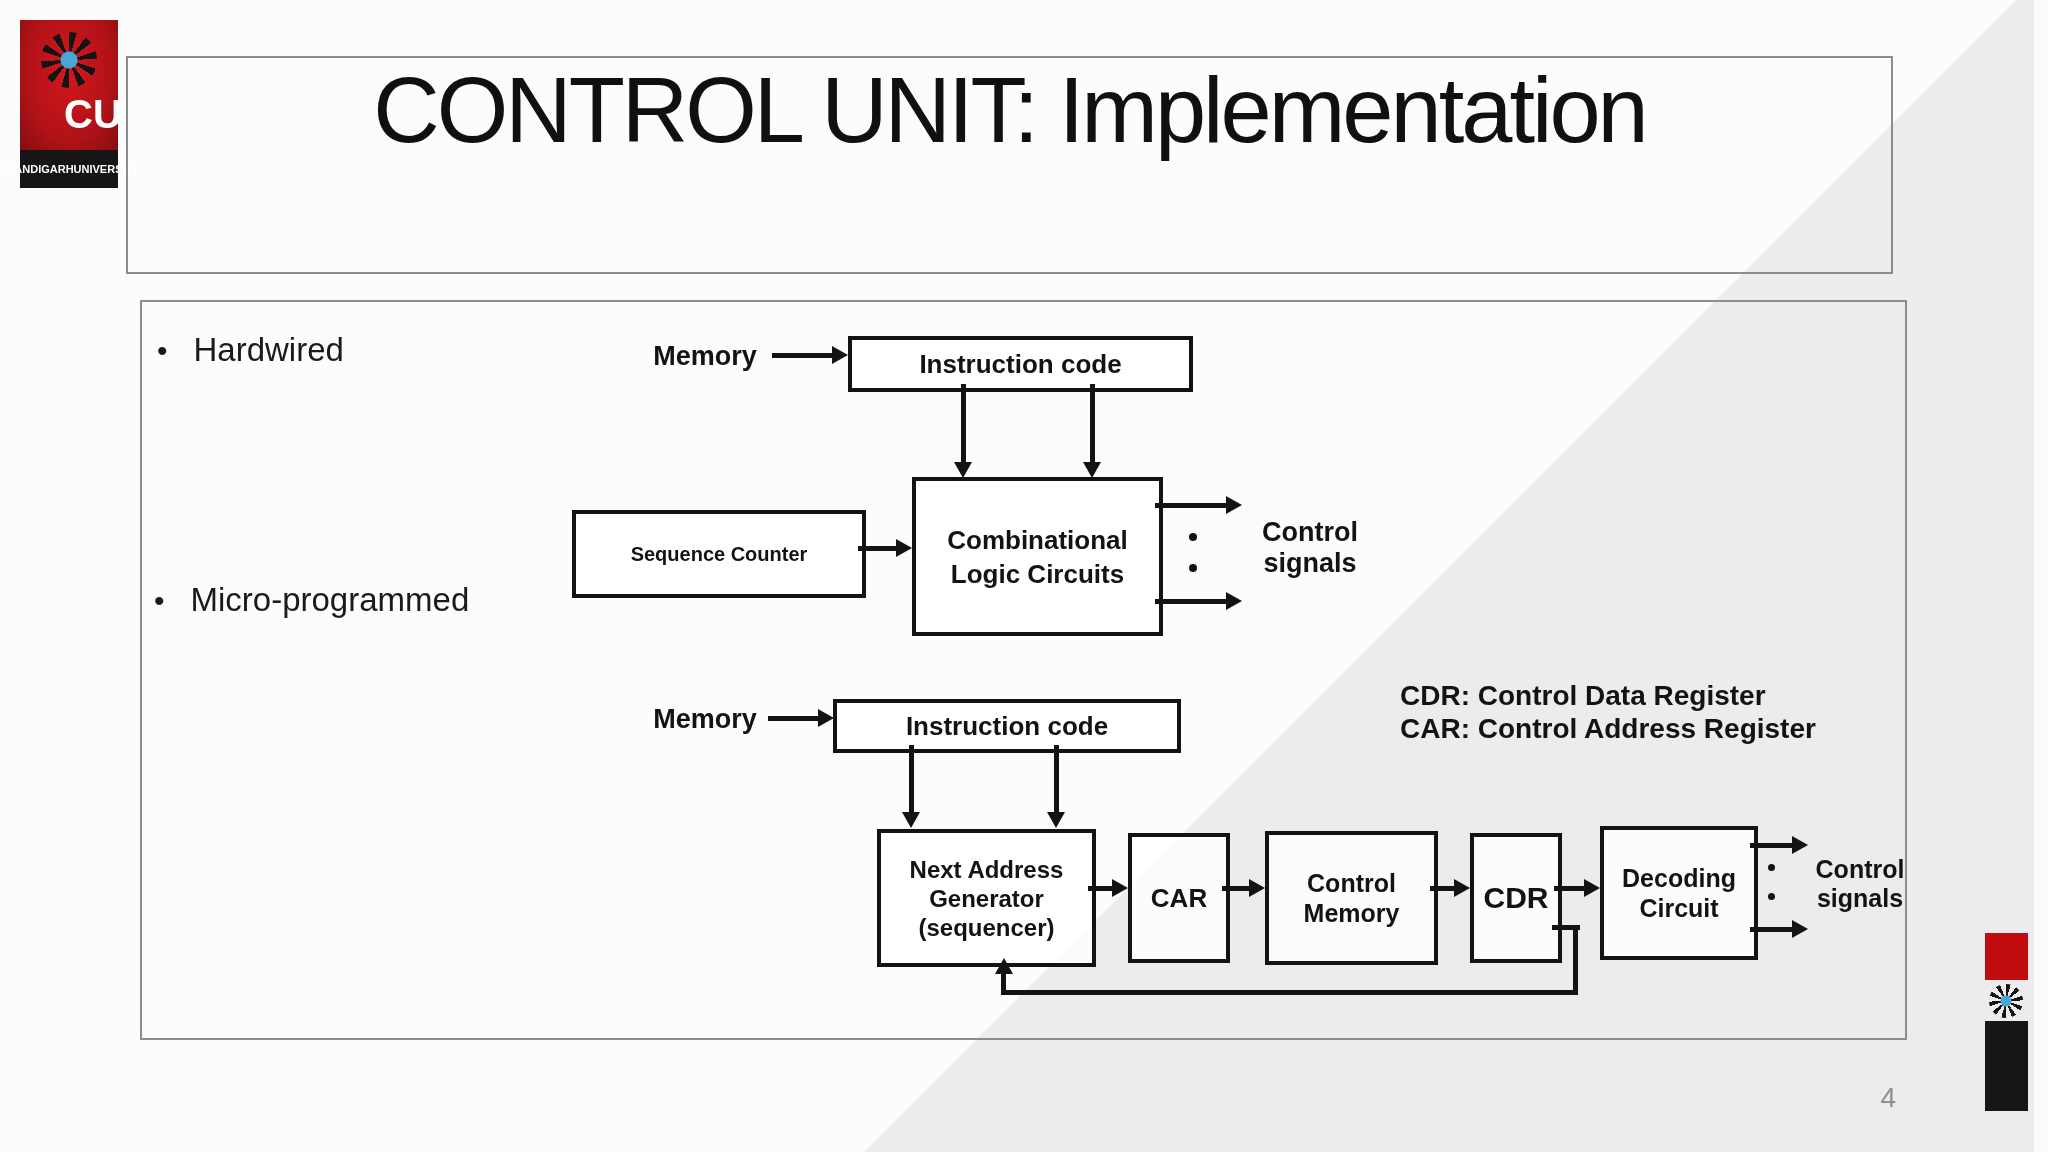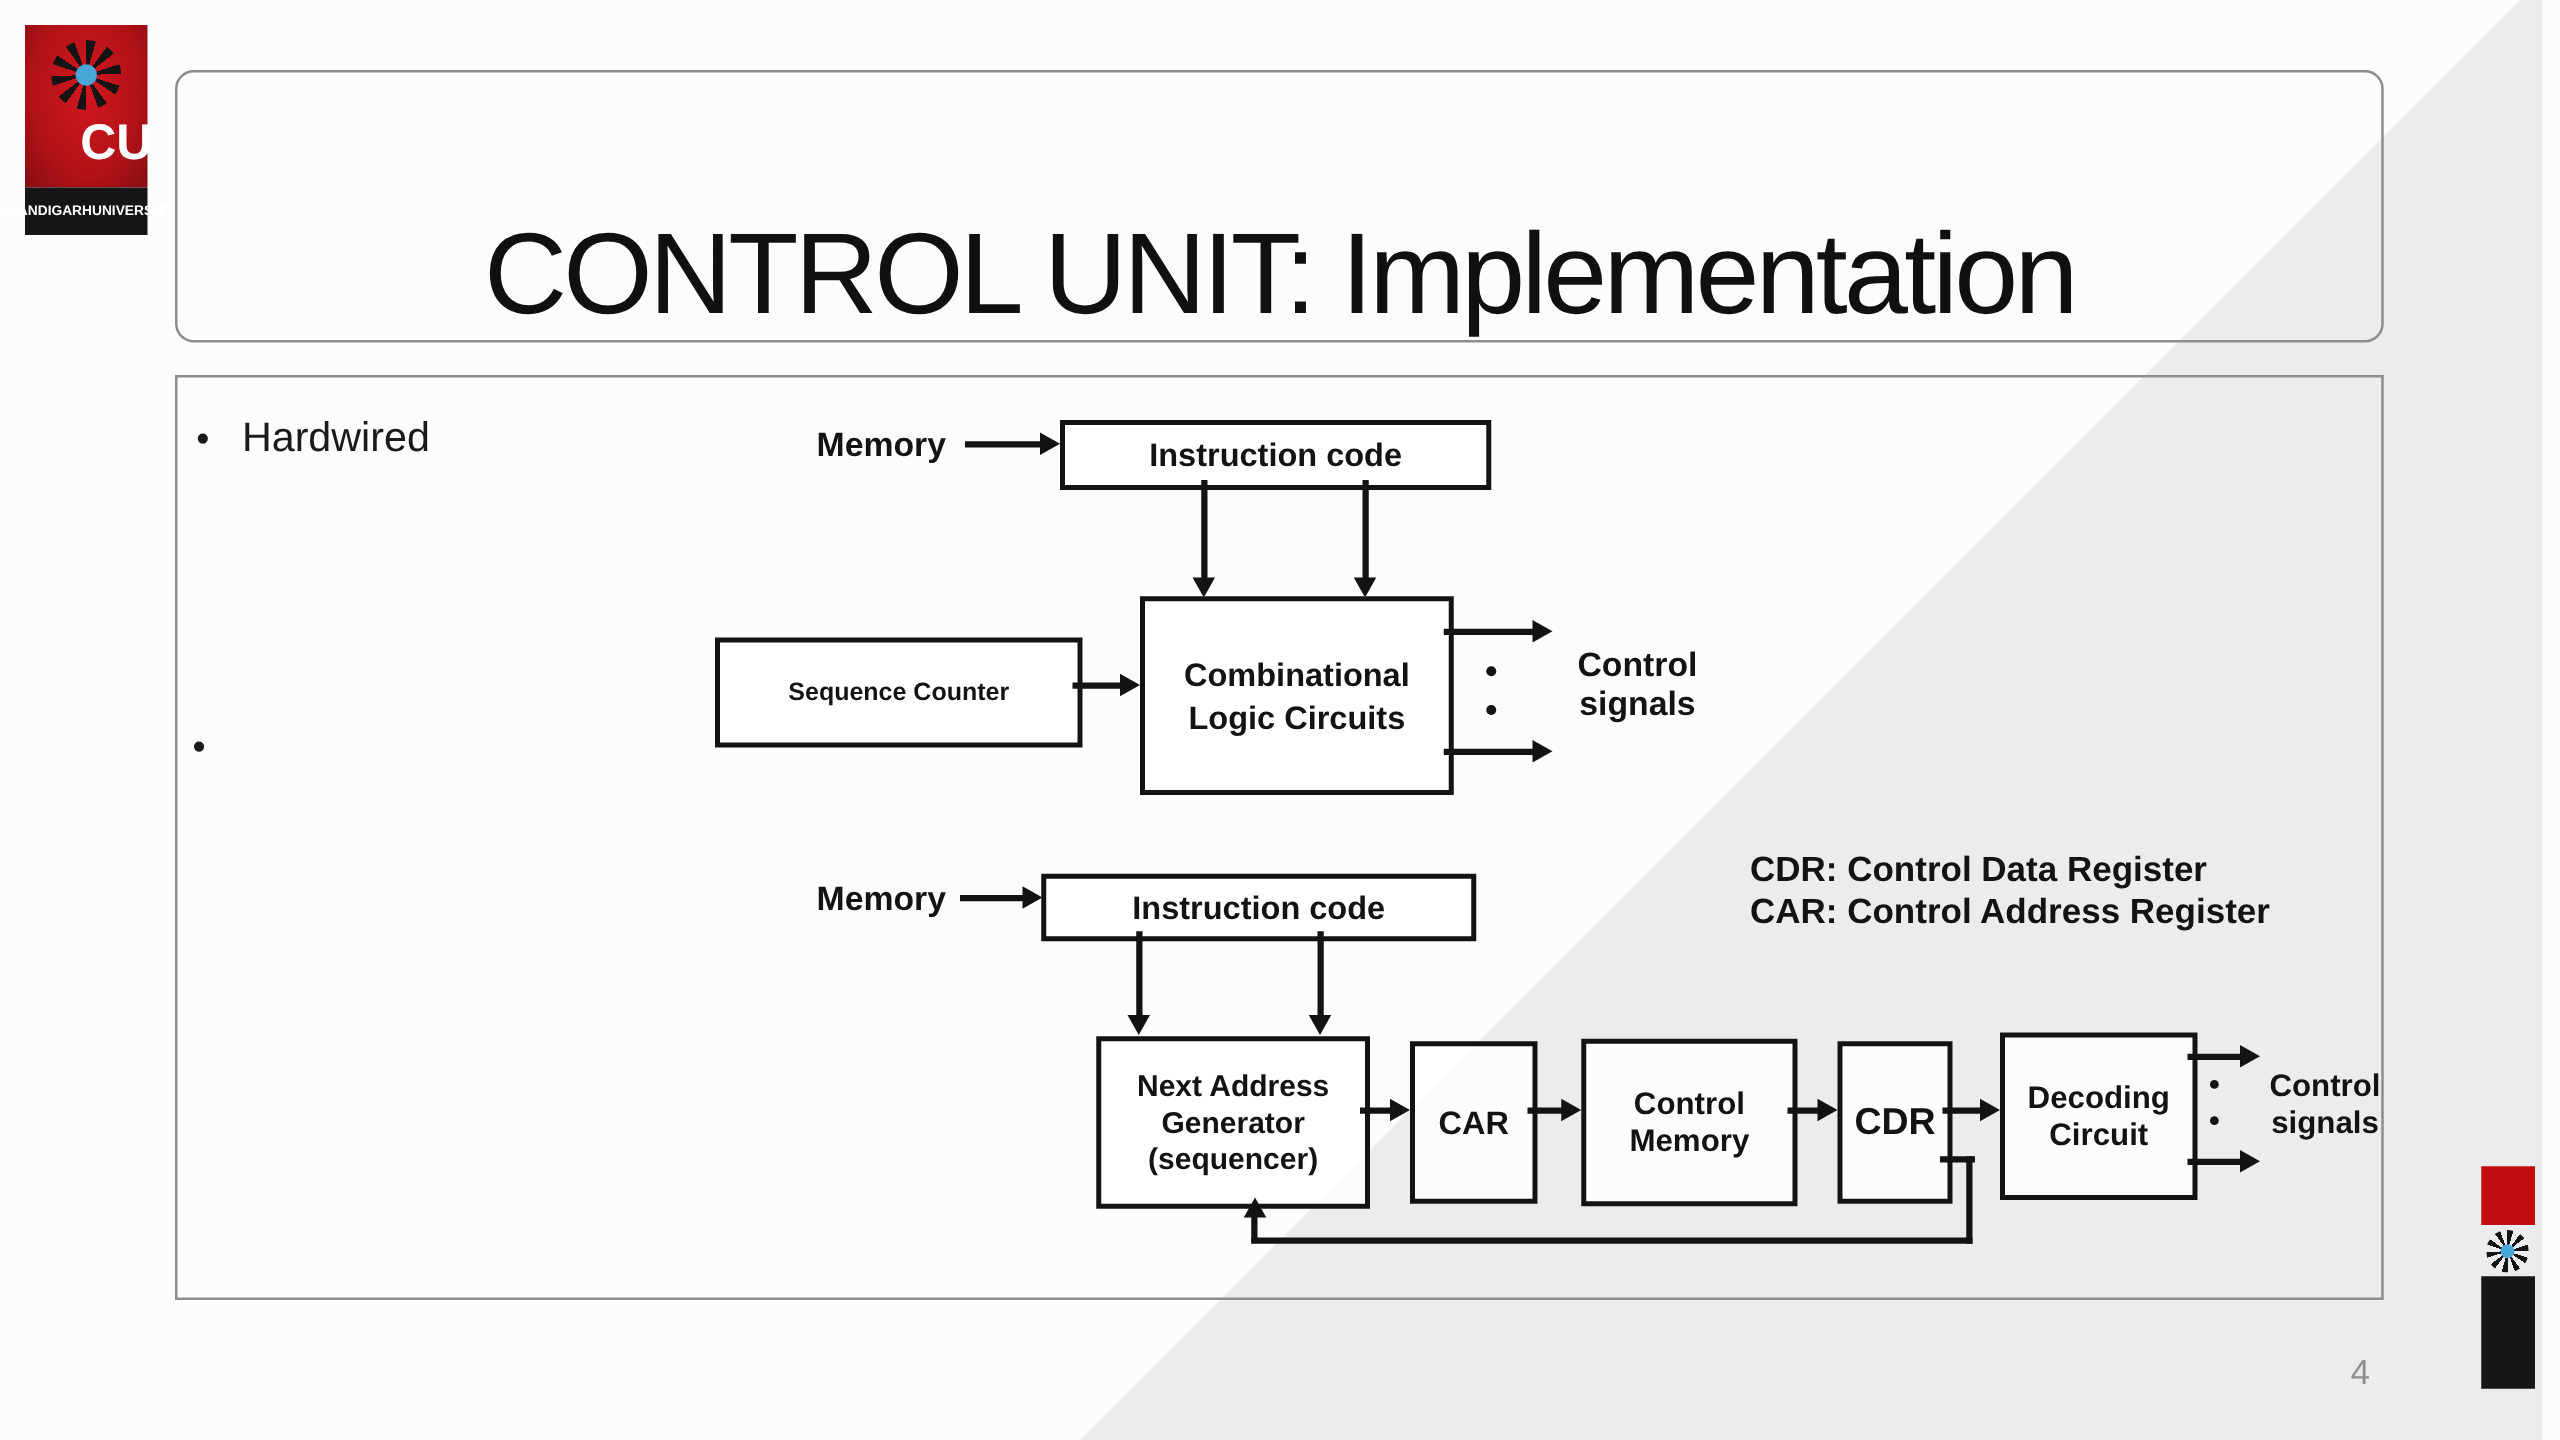--- a/index.html
+++ b/index.html
@@ -6,22 +6,22 @@
   body{
     width:2048px;height:1152px;overflow:hidden;position:relative;
     background:#fcfcfd;font-family:"Liberation Sans",sans-serif;color:#131313;
   }
   
   #bg-tri{position:absolute;inset:0;background:#ececee;
     clip-path:polygon(2016px 0px,2034px 0px,2034px 1152px,864px 1152px);}
   
   .frame{position:absolute;border:2px solid #8d8d8d;background:transparent;}
   
-  #title{position:absolute;left:140px;top:56px;width:1763px;height:214px;
-    display:flex;align-items:flex-end;justify-content:center;border-radius:15px;}
+  #title{position:absolute;left:126px;top:56px;width:1763px;height:214px;
+    display:flex;align-items:flex-start;justify-content:center;}
   #title .t{font-size:92px;letter-spacing:-3px;color:#101010;}
   
   .bullet{position:absolute;font-size:33px;color:#1a1a1a;display:flex;gap:26px;align-items:baseline;}
   .bullet .dot{font-size:30px;}
   
   .box{position:absolute;border:4px solid #131313;background:rgba(255,255,255,.85);
     display:flex;flex-direction:column;align-items:center;justify-content:center;
     text-align:center;font-weight:700;color:#131313;}
   
   .lbl{position:absolute;font-weight:700;color:#131313;text-align:center;}
@@ -81,20 +81,21 @@
 </div>
 
 <div class="frame" style="left:140px;top:300px;width:1763px;height:736px;"></div>
 
 <div class="bullet" style="left:157px;top:331px;">
   <span class="dot">•</span>
   <span>Hardwired</span>
 </div>
 <div class="bullet" style="left:154px;top:581px;">
   <span class="dot">•</span>
+  <span>Micro-programmed</span>
 </div>
 
 <div class="lbl" style="left:645px;top:341px;width:120px;font-size:27px;">Memory</div>
 <div class="hline" style="left:772px;top:353px;width:60px;"></div>
 <div class="tri-r" style="left:832px;top:346px;"></div>
 
 <div class="box" style="left:848px;top:336px;width:337px;height:48px;font-size:26px;">
   <span>Instruction code</span>
 </div>
 

